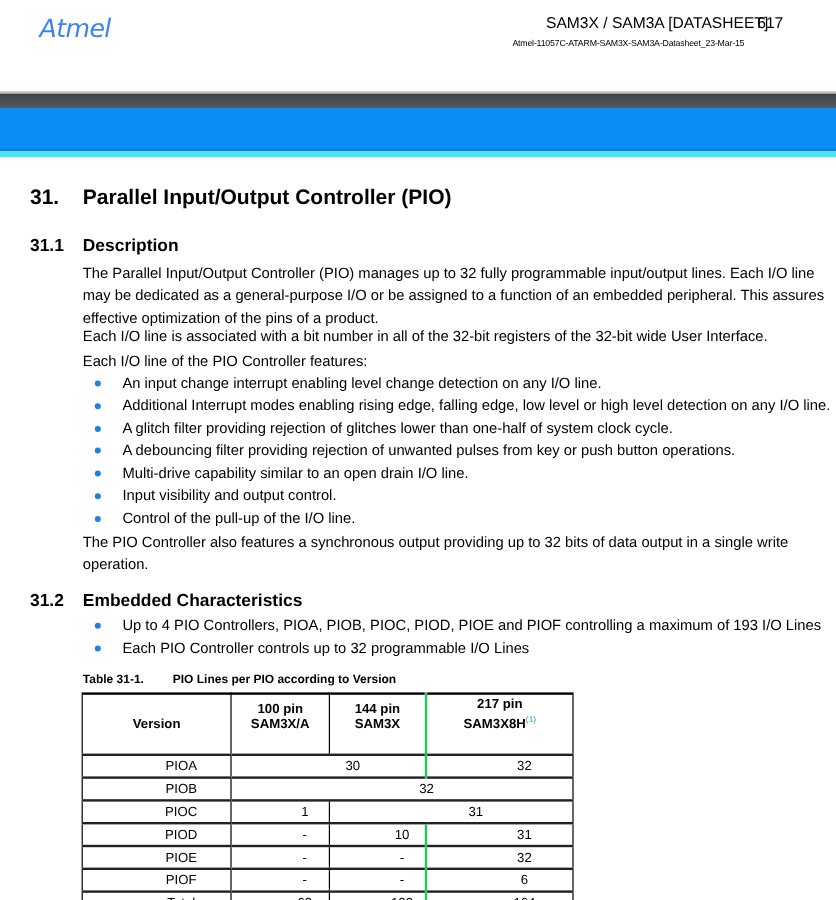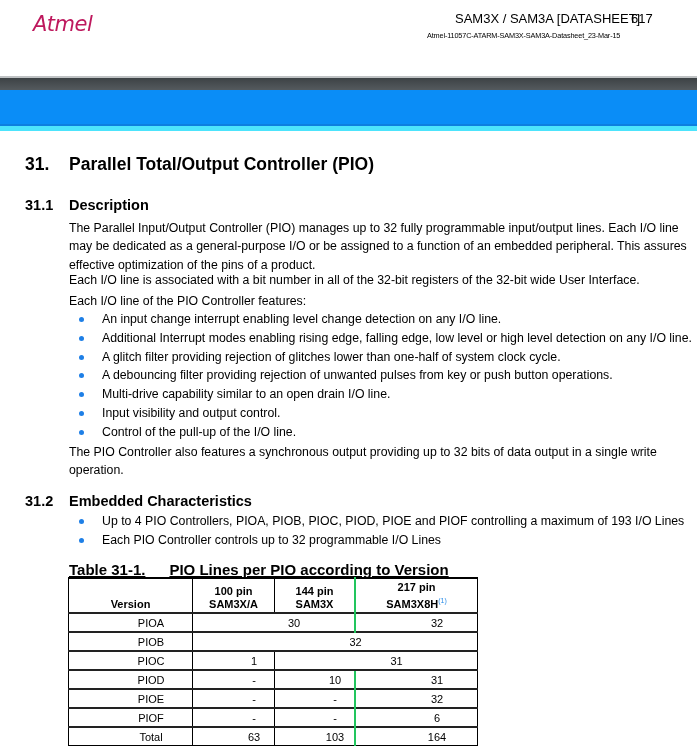--- a/index.html
+++ b/index.html
@@ -2,21 +2,21 @@
 <html><head>
 <meta charset="utf-8">
 <style>
   html, body { margin: 0; padding: 0; }
   body {
     width: 697px; height: 750px; overflow: hidden; background: #ffffff;
     font-family: "Liberation Sans", sans-serif; color: #000; position: relative;
   }
   .abs { position: absolute; }
   .logo {
-    left: 33px; top: 12px; font-size: 21px; font-style: italic; color: #be185d;
+    left: 33px; top: 12px; font-size: 21px; font-style: italic; color: #3b82f6;
     font-family: "DejaVu Sans", sans-serif; letter-spacing: -0.5px; font-weight: normal;
   }
   .hdr-title { left: 455px; top: 11px; font-size: 13px; }
   .hdr-page { left: 631px; top: 11px; font-size: 13px; }
   .hdr-doc { left: 427px; top: 31px; font-size: 7.3px; letter-spacing: -0.15px; }
   .band-line { left: 0; top: 76px; width: 697px; height: 2px; background: #bfc2c4; }
   .band-dark { left: 0; top: 78px; width: 697px; height: 12px; background: linear-gradient(#3d4245,#545a5e); }
   .band-blue { left: 0; top: 90px; width: 697px; height: 35px; background: #0a8df7; }
   .band-blue-edge { left: 0; top: 124px; width: 697px; height: 2px; background: #0d7fe0; }
   .band-cyan { left: 0; top: 126px; width: 697px; height: 5px; background: #4de4fc; }
@@ -28,31 +28,31 @@
   .h2-num { left: 25px; }
   .h2-text { left: 69px; }
 
   .para { left: 69px; width: 622px; font-size: 12.3px; line-height: 18.3px; }
   .bullets { left: 69px; width: 628px; margin: 0; padding: 0; list-style: none; font-size: 12.3px; }
   .bullets li { position: relative; height: 18.8px; line-height: 18.8px; padding-left: 33px; white-space: nowrap; }
   .bullet-dot {
     position: absolute; left: 10px; top: 7px; width: 5px; height: 5px; border-radius: 50%; background: #1e7fe6;
   }
 
-  .tbl-caption { left: 69px; top: 561px; font-size: 15px; font-weight: bold; text-decoration: underline; }
+  .tbl-caption { left: 69px; top: 561px; font-size: 10px; font-weight: bold; }
   .tbl-caption .cap-title { margin-left: 24px; }
 
   table.pio {
     position: absolute; left: 68px; top: 577px; border-collapse: collapse;
     font-size: 11px; table-layout: fixed;
   }
   table.pio td, table.pio th {
     border: 1px solid #000; text-align: center; padding: 0; height: 17px; font-weight: normal;
   }
-  table.pio thead th { font-weight: bold; height: 32px; line-height: 13px; vertical-align: bottom; padding-bottom: 1px; }
+  table.pio thead th { font-weight: bold; height: 32px; line-height: 13px; vertical-align: bottom; padding-bottom: 17px; }
   table.pio thead tr { border-top: 2px solid #000; }
   table.pio .col-v { width: 123px; }
   table.pio .col-a { width: 81px; }
   table.pio .col-b { width: 79px; }
   table.pio .col-c { width: 80px; border-left: 2px solid #22c55e; }
   table.pio tr.thick td { border-top: 2px solid #222; padding-left: 41px; }
   sup.note { color: #2b8de8; font-size: 7px; font-weight: normal; }
 </style>
 </head>
 <body>
@@ -62,21 +62,21 @@
 <div class="abs hdr-page">617</div>
 <div class="abs hdr-doc">Atmel-11057C-ATARM-SAM3X-SAM3A-Datasheet_23-Mar-15</div>
 
 <div class="abs band-line"></div>
 <div class="abs band-dark"></div>
 <div class="abs band-blue"></div>
 <div class="abs band-blue-edge"></div>
 <div class="abs band-cyan"></div>
 
 <div class="abs h1 h1-num">31.</div>
-<div class="abs h1 h1-text">Parallel Total/Output Controller (PIO)</div>
+<div class="abs h1 h1-text">Parallel Input/Output Controller (PIO)</div>
 
 <div class="abs h2 h2-num" style="top:197px">31.1</div>
 <div class="abs h2 h2-text" style="top:197px">Description</div>
 
 <div class="abs para" style="top:219px">The Parallel Input/Output Controller (PIO) manages up to 32 fully programmable input/output lines. Each I/O line may be dedicated as a general-purpose I/O or be assigned to a function of an embedded peripheral. This assures effective optimization of the pins of a product.</div>
 <div class="abs para" style="top:271px">Each I/O line is associated with a bit number in all of the 32-bit registers of the 32-bit wide User Interface.</div>
 <div class="abs para" style="top:292px">Each I/O line of the PIO Controller features:</div>
 
 <ul class="abs bullets" style="top:310px">
   <li><span class="bullet-dot"></span><span>An input change interrupt enabling level change detection on any I/O line.</span></li>

